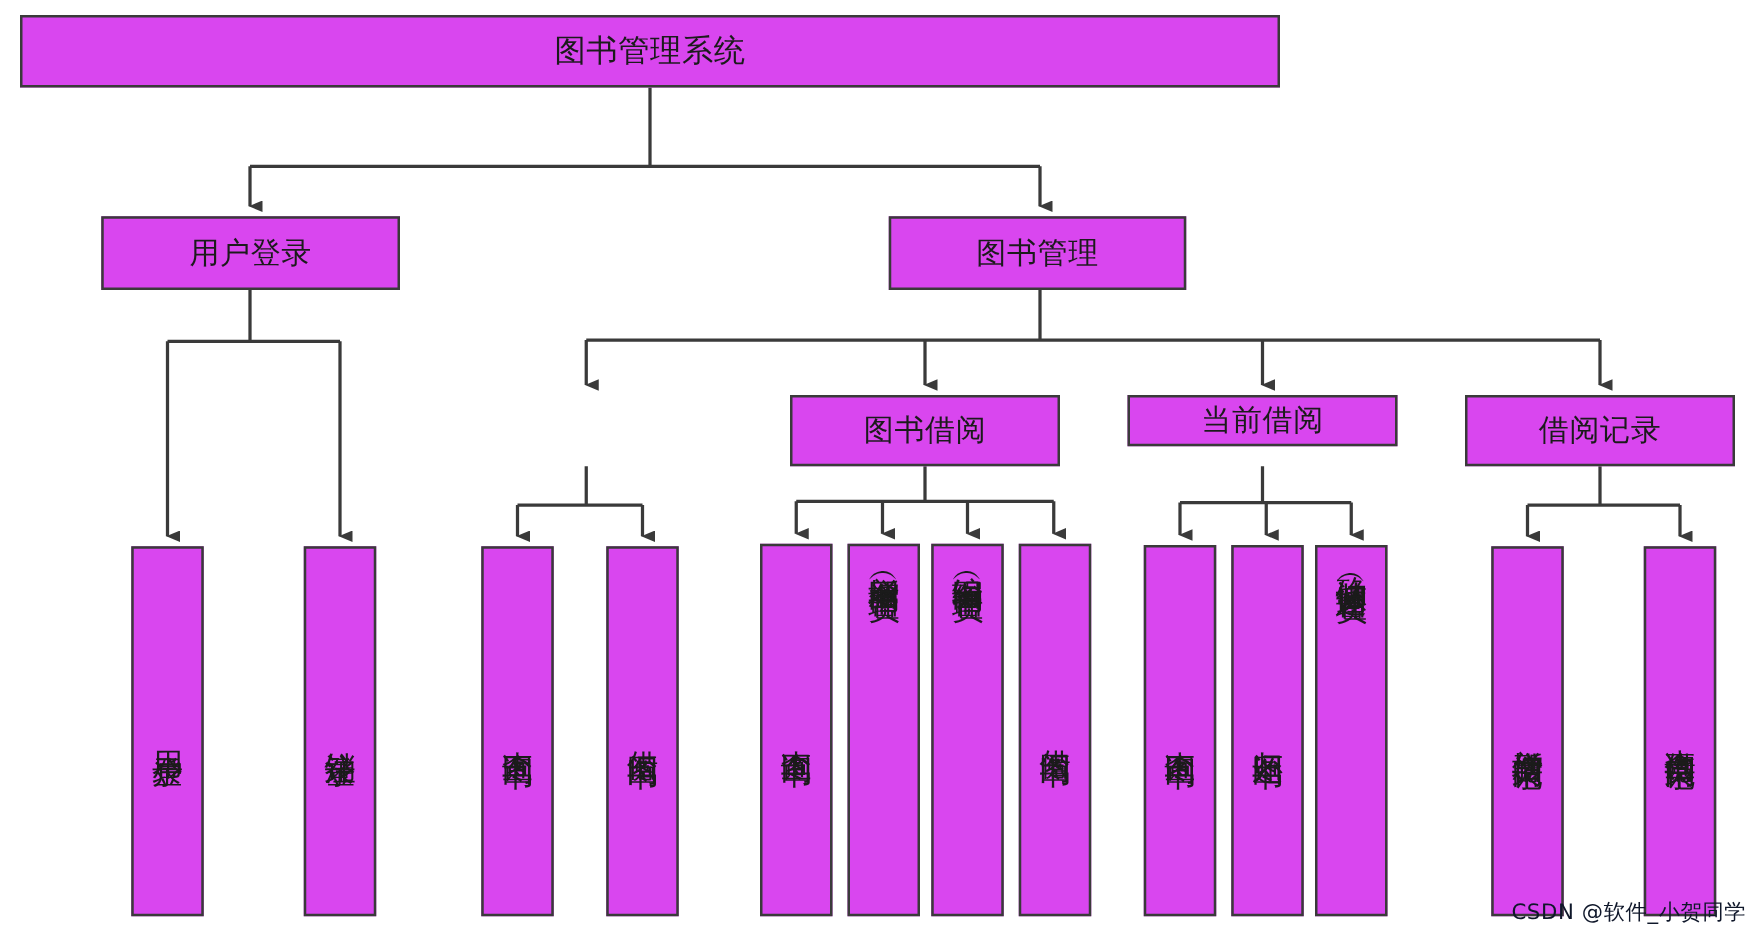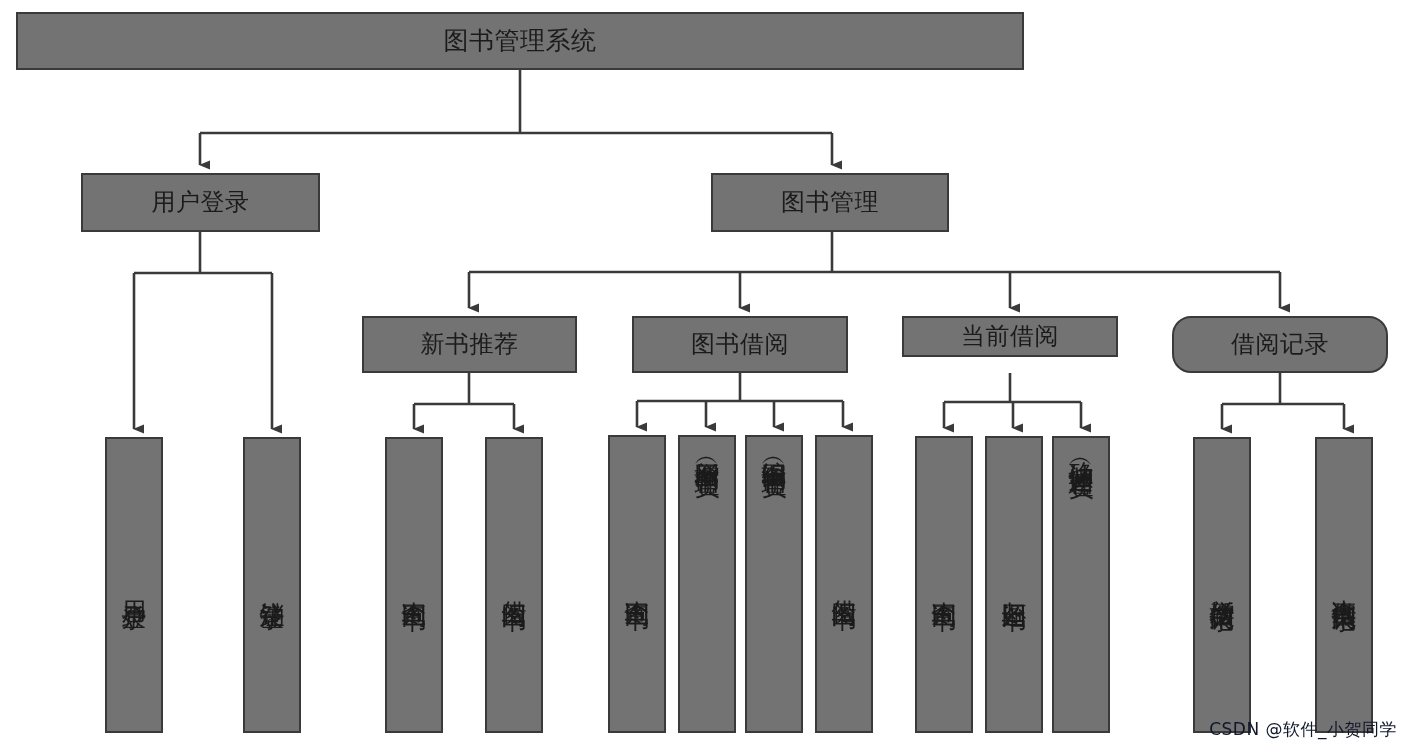--- a/index.html
+++ b/index.html
@@ -22,21 +22,21 @@
     position: absolute;
     left: 0;
     top: 0;
     width: 1405px;
     height: 747px;
     pointer-events: none;
   }
   .node {
     position: absolute;
     box-sizing: border-box;
-    background: #737373;
+    background: #d946ef;
     border: 2px solid #3a3a3a;
     display: flex;
     align-items: center;
     justify-content: center;
     z-index: 2;
   }
   .node-label {
     color: #1b1b1b;
     text-align: center;
     line-height: 1.04;
@@ -144,33 +144,30 @@
   </div>
 
   <div class="node horiz" style="left:81px; top:173px; width:239px; height:59px;">
     <span class="node-label">用户登录</span>
   </div>
 
   <div class="node horiz" style="left:711px; top:173px; width:238px; height:59px;">
     <span class="node-label">图书管理</span>
   </div>
 
-  <div class="node horiz" style="left:362px; top:316px; width:215px; height:57px;">
-    <span class="node-label">新书推荐</span>
-  </div>
 
   <div class="node horiz" style="left:632px; top:316px; width:216px; height:57px;">
     <span class="node-label">图书借阅</span>
   </div>
 
   <div class="node horiz" style="left:902px; top:316px; width:216px; height:41px;">
     <span class="node-label">当前借阅</span>
   </div>
 
-  <div class="node horiz" style="left:1172px; top:316px; width:216px; height:57px;border-radius:19px;">
+  <div class="node horiz" style="left:1172px; top:316px; width:216px; height:57px;">
     <span class="node-label">借阅记录</span>
   </div>
 
   <div class="node leaf centered" style="left:105px; top:437px; width:58px; height:296px;">
     <span class="node-label">用户登录</span>
   </div>
 
   <div class="node leaf centered" style="left:243px; top:437px; width:58px; height:296px;">
     <span class="node-label">注销登录</span>
   </div>

